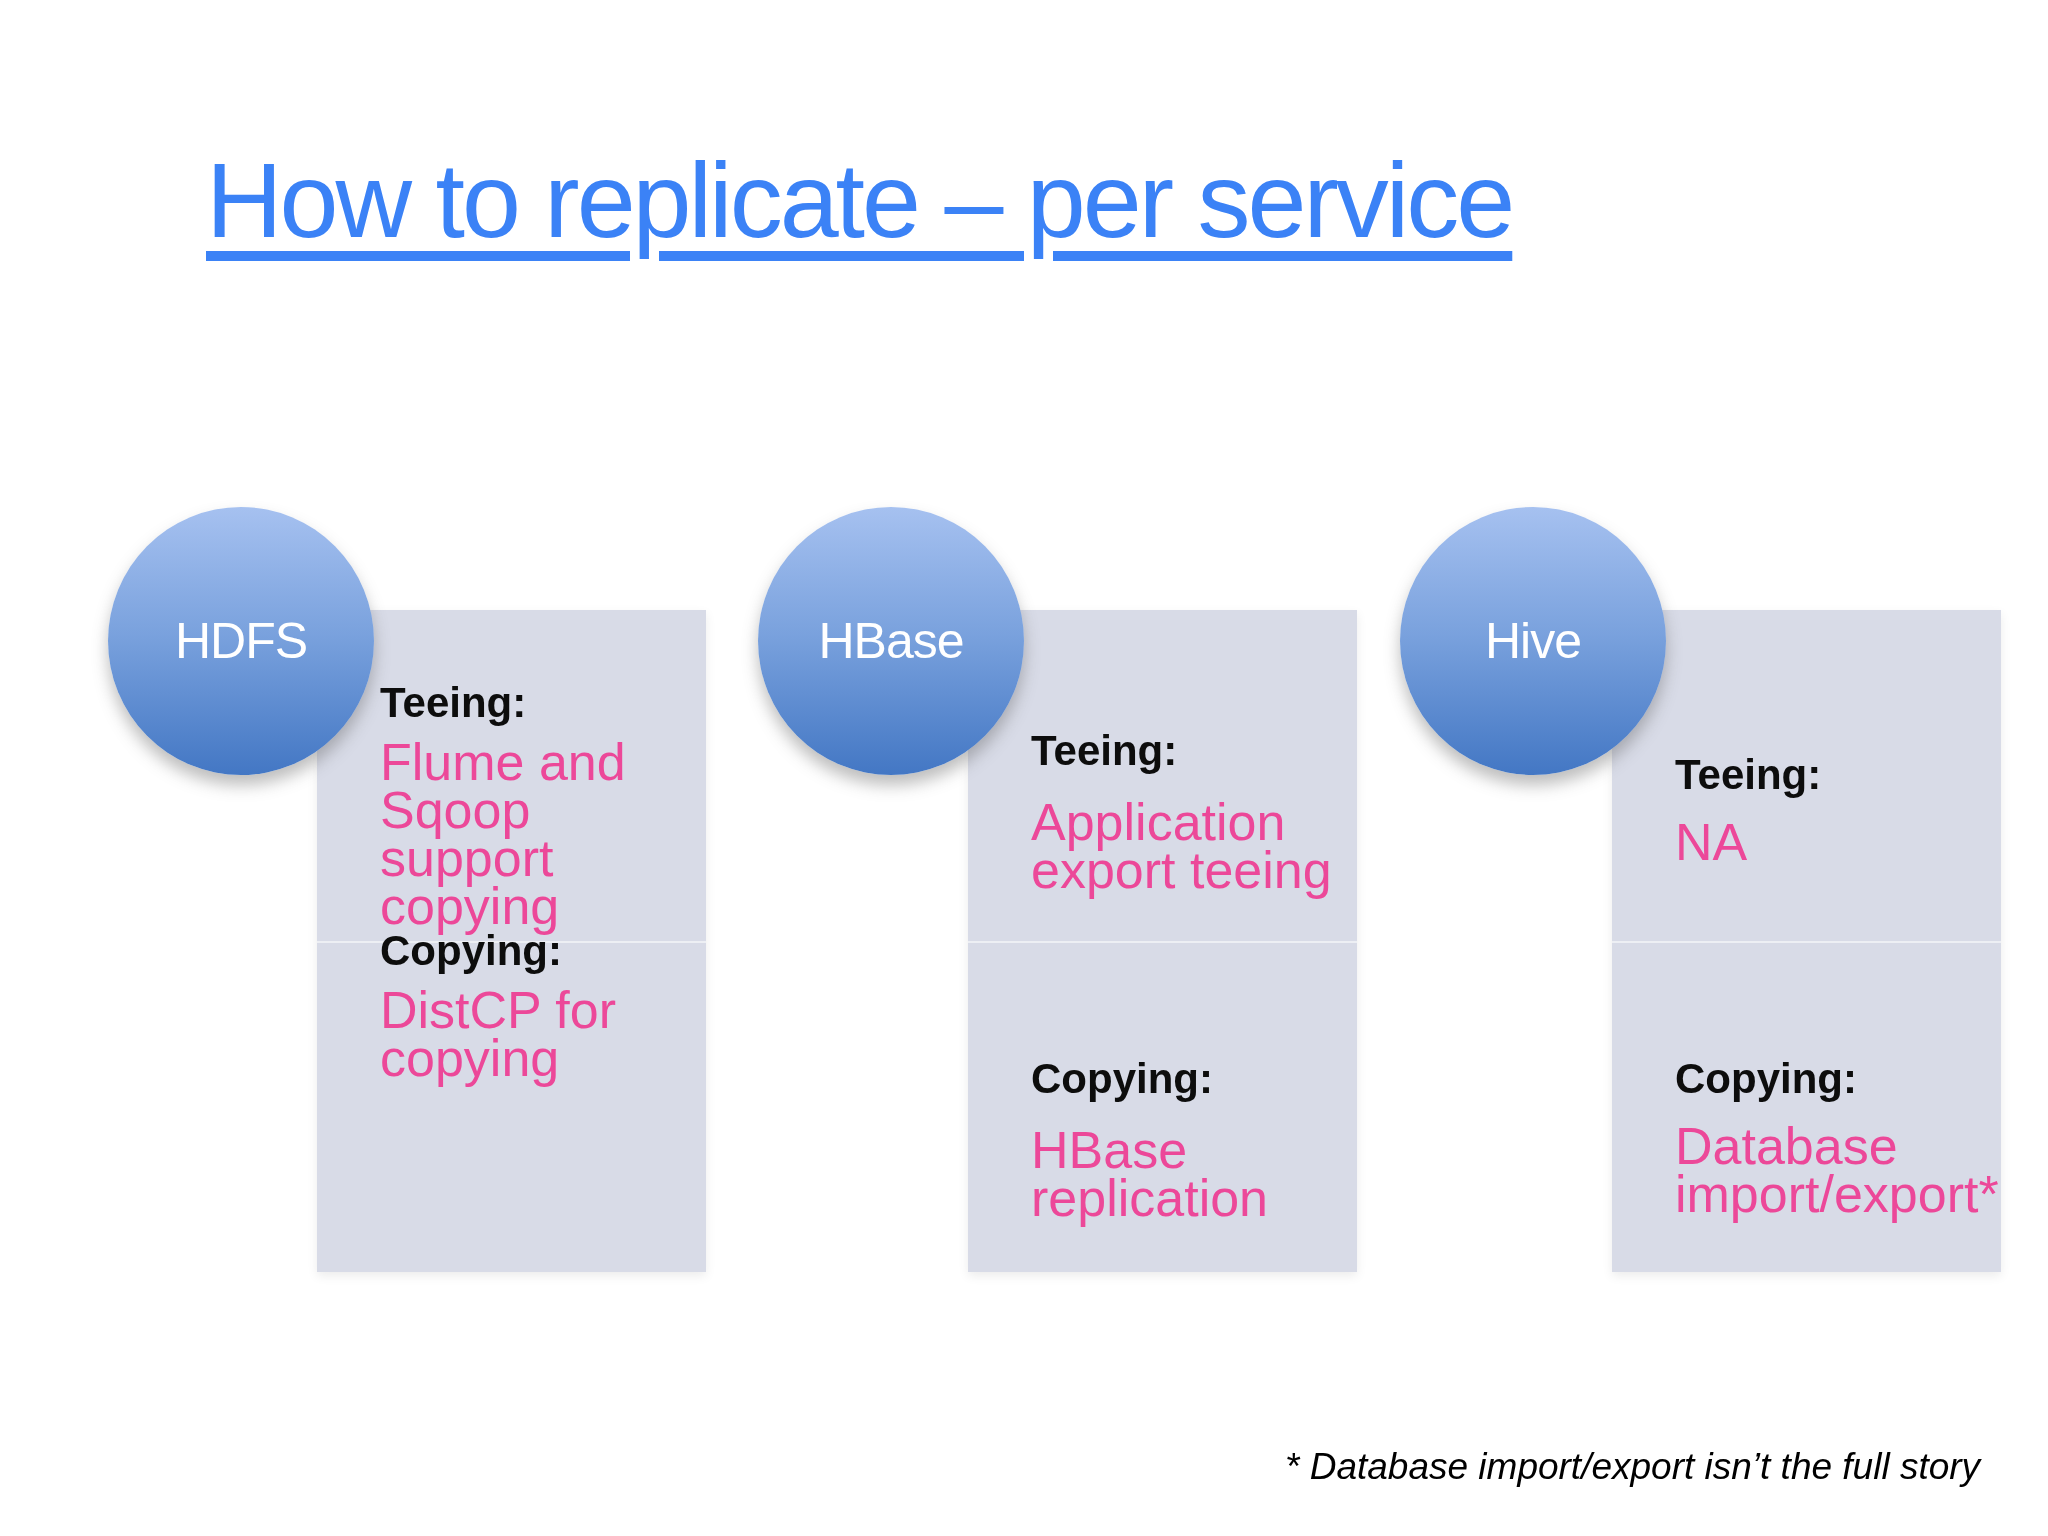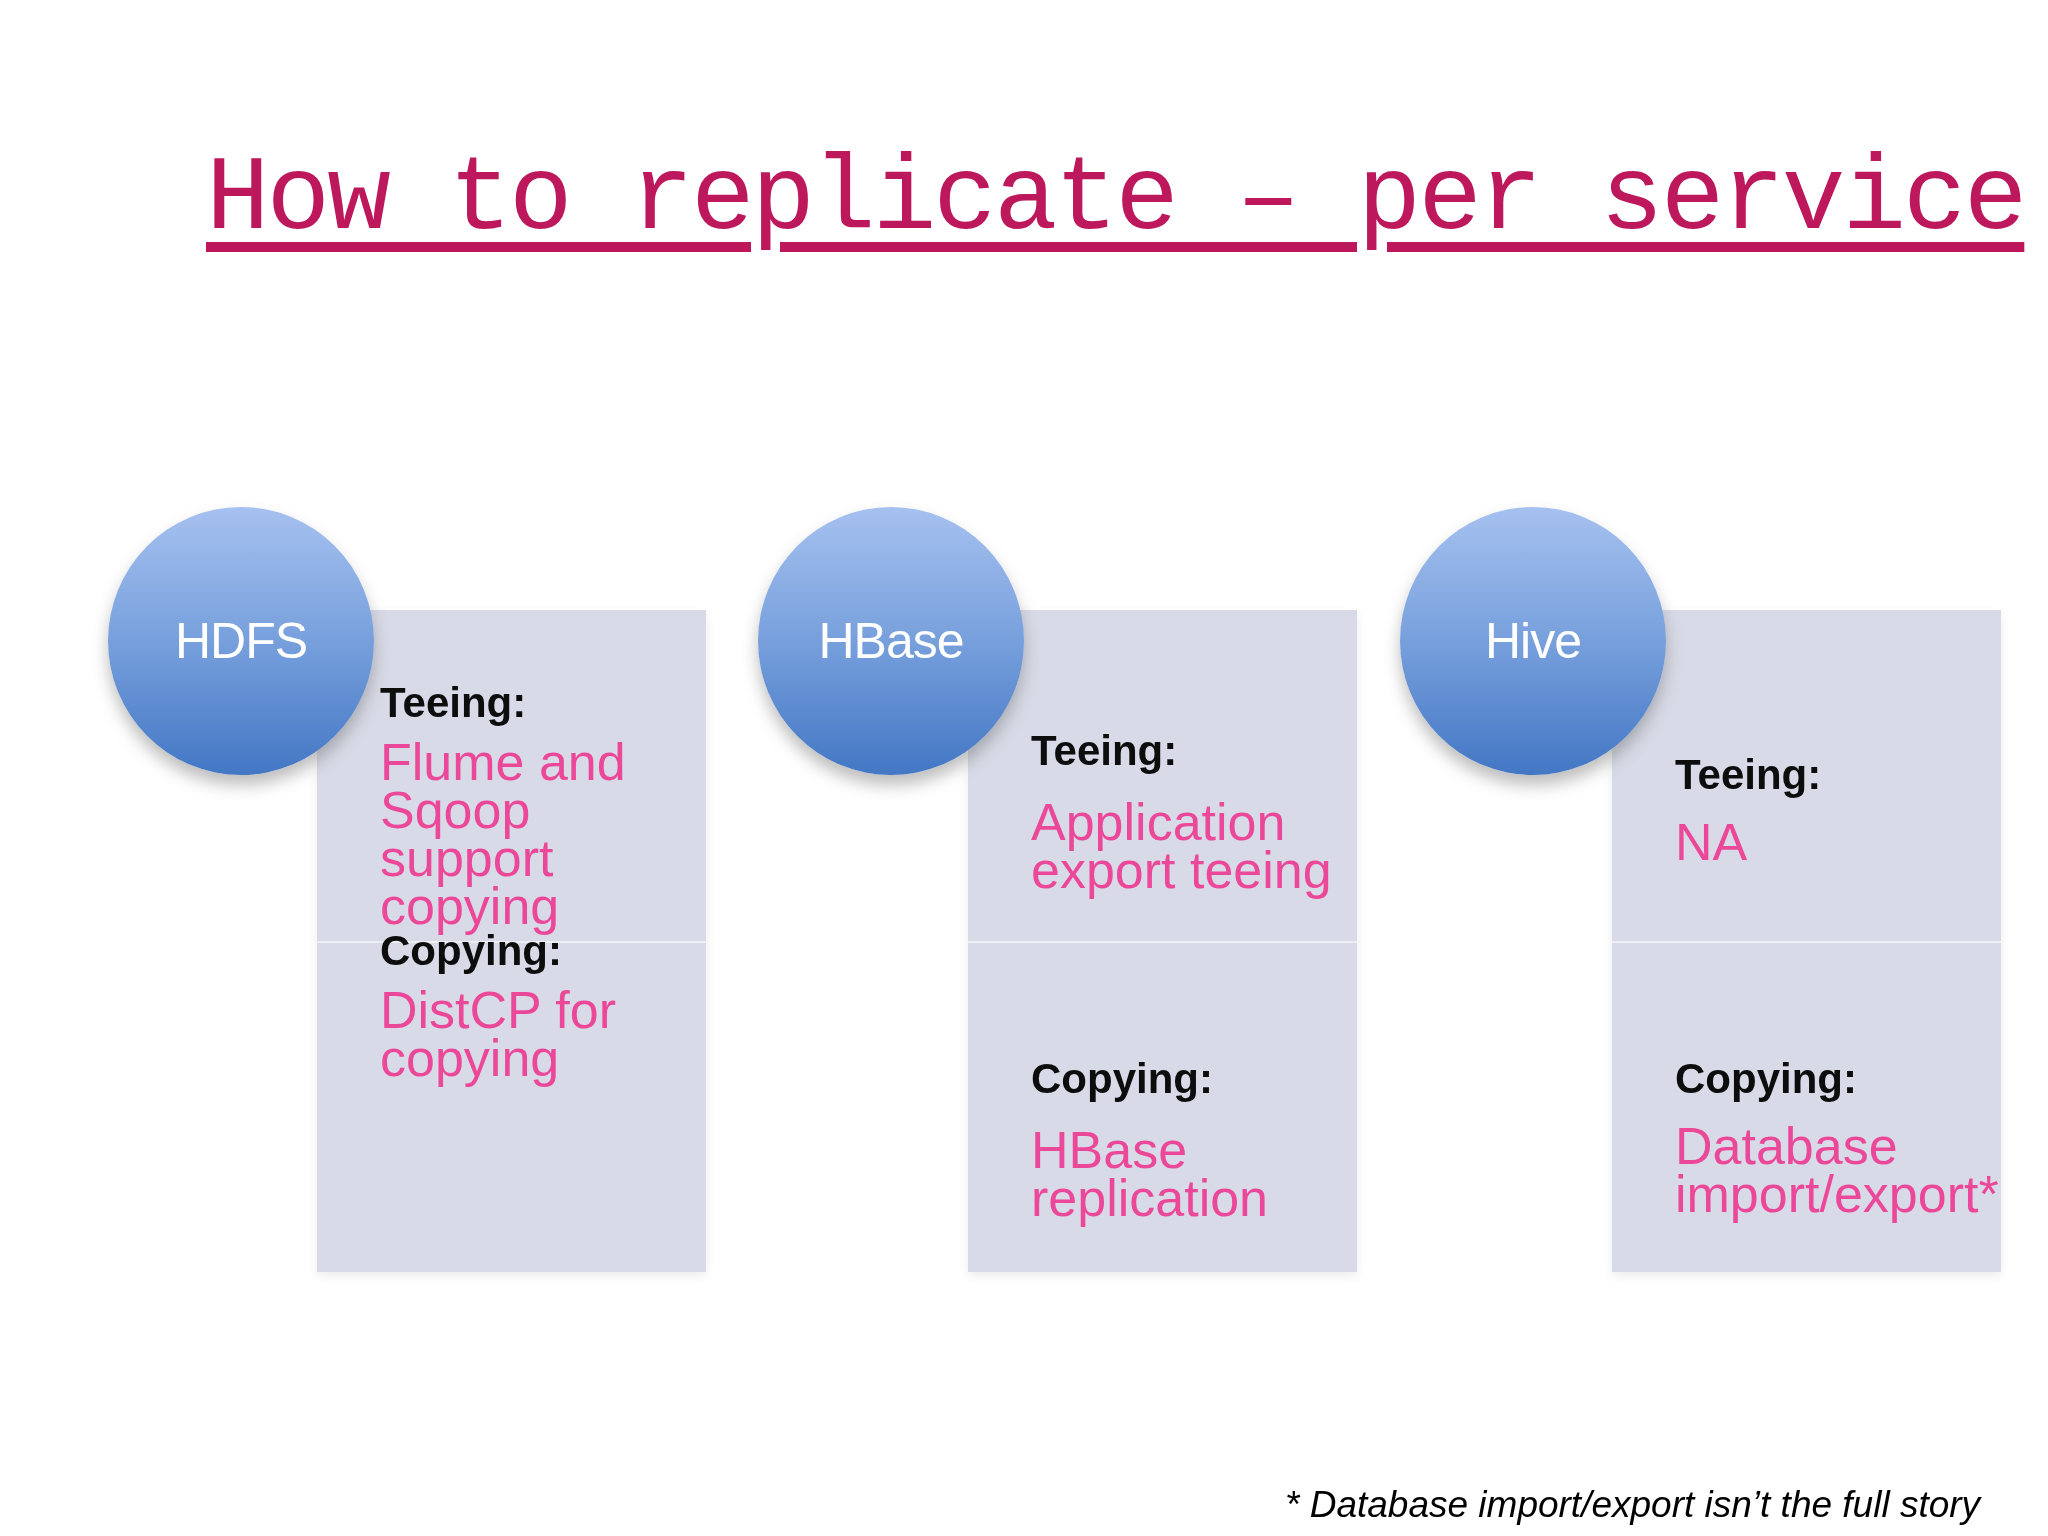--- a/index.html
+++ b/index.html
@@ -10,26 +10,25 @@
     overflow:hidden;
     font-family:"Liberation Sans", sans-serif;
     color:#111;
   }
   .title{
     position:absolute;
     left:206px; top:142px;
     font-size:106px;
     letter-spacing:-3px;
     line-height:1.1;
-    color:#be185d;
+    color:#3b82f6;
     white-space:nowrap;
     text-decoration:underline;
     text-decoration-thickness:10px;
     text-underline-offset:14px;
-    font-family:Liberation Mono, monospace;
   }
   .box{
     position:absolute;
     top:610px;
     width:389px; height:662px;
     background:#d8dbe7;
     box-shadow:0 4px 10px rgba(0,0,0,0.08);
   }
   .box::after{
     content:"";
@@ -75,21 +74,21 @@
   }
   .t2 .heading,.cpy2 .heading{margin-bottom:20px;}
   .t3 .heading,.cpy3 .heading{margin-bottom:16px;}
   .bline{
     font-size:52px;
     line-height:48px;
     color:#ec4899;
   }
   .footnote{
     position:absolute;
-    left:1285px; top:1484px;
+    left:1285px; top:1446px;
     font-size:37px;
     font-style:italic;
     color:#000;
     white-space:nowrap;
     text-align:center;
   }
 </style>
 </head>
 <body>
 

